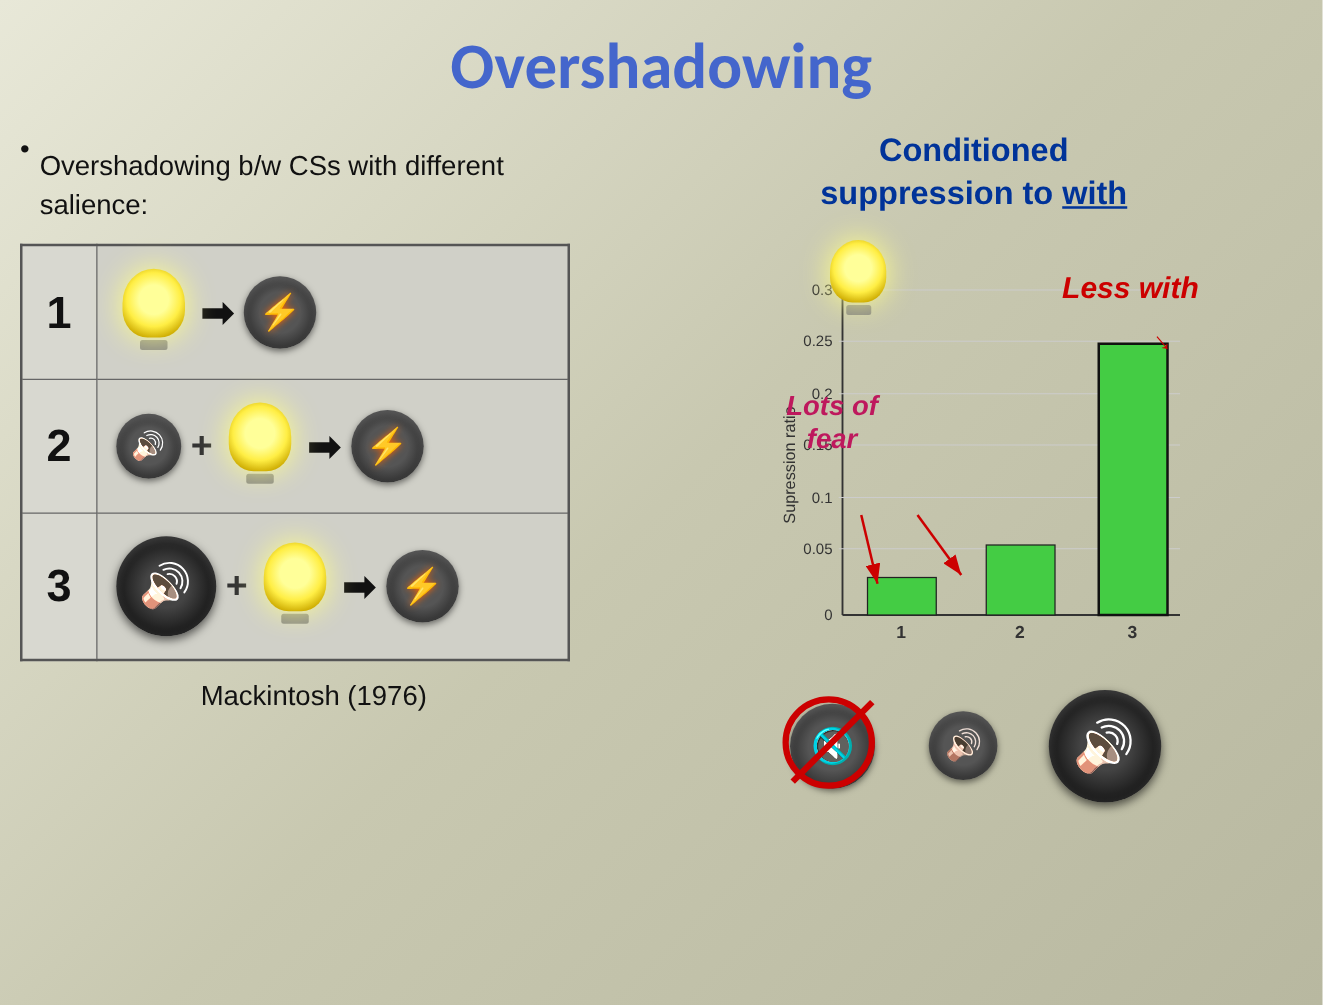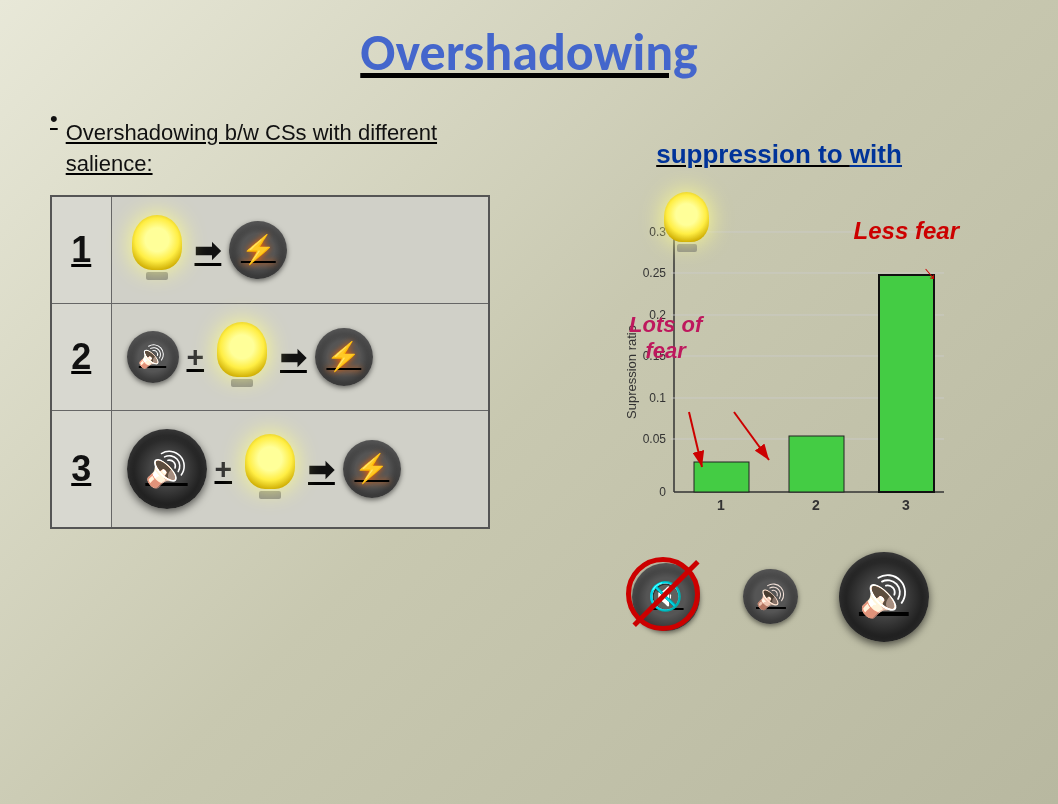--- a/index.html
+++ b/index.html
@@ -10,22 +10,21 @@
       background: linear-gradient(135deg, #e8e8d8 0%, #c8c8b0 50%, #b8b8a0 100%);
       font-family: 'Arial', sans-serif;
       overflow: hidden;
       position: relative;
     }
 
     .slide-container {
       width: 1058px;
       height: 626px;
       position: relative;
-      padding: 20px 50px;
-      text-decoration: underline;
+      padding: 20px 16px;
     }
 
     
     .title {
       text-align: center;
       font-size: 52px;
       font-weight: bold;
       color: #4466cc;
       margin-bottom: 20px;
       font-family: 'Calibri', 'Arial', sans-serif;
@@ -400,42 +399,43 @@
                 <div class="bulb-base"></div>
               </div>
               <span class="arrow-icon">➡</span>
               <div class="lightning-icon"></div>
             </div>
           </td>
         </tr>
       </tbody>
         </table>
 
+      <div class="citation">Mackintosh (1976)</div>
     </div>
 
     <div class="right-panel">
 
       <div class="chart-title">
-        <br>
+        <span>Conditioned</span><br>
         <span>suppression to </span><span class="underline">with</span>
       </div>
 
       <div class="chart-area">
 
         <div style="position: relative; width: 370px; height: 360px;">
 
           <div style="position:absolute; top:10px; left:65px; z-index:10;">
             <div class="bulb-icon" style="width:55px;height:65px;">
               <div class="bulb-glow" style="width:45px;height:50px;"></div>
               <div class="bulb-base" style="width:20px;"></div>
             </div>
           </div>
 
           <div class="annotation-less-fear" style="position:absolute; top:35px; right:5px; z-index:10;">
-            <span>Less fear</span>
+            <span>Less with</span>
           </div>
 
           <div style="position:absolute; top:80px; right:28px; z-index:10; font-size:22px; color:#cc0000; font-weight:bold; transform:rotate(140deg);">↑</div>
 
           <div class="annotation-lots-fear" style="position:absolute; top:130px; left:35px; z-index:10;">
             Lots of<br>fear
           </div>
 
           <svg style="position:absolute; top:0; left:0; width:370px; height:360px; z-index:9; pointer-events:none;">
 

